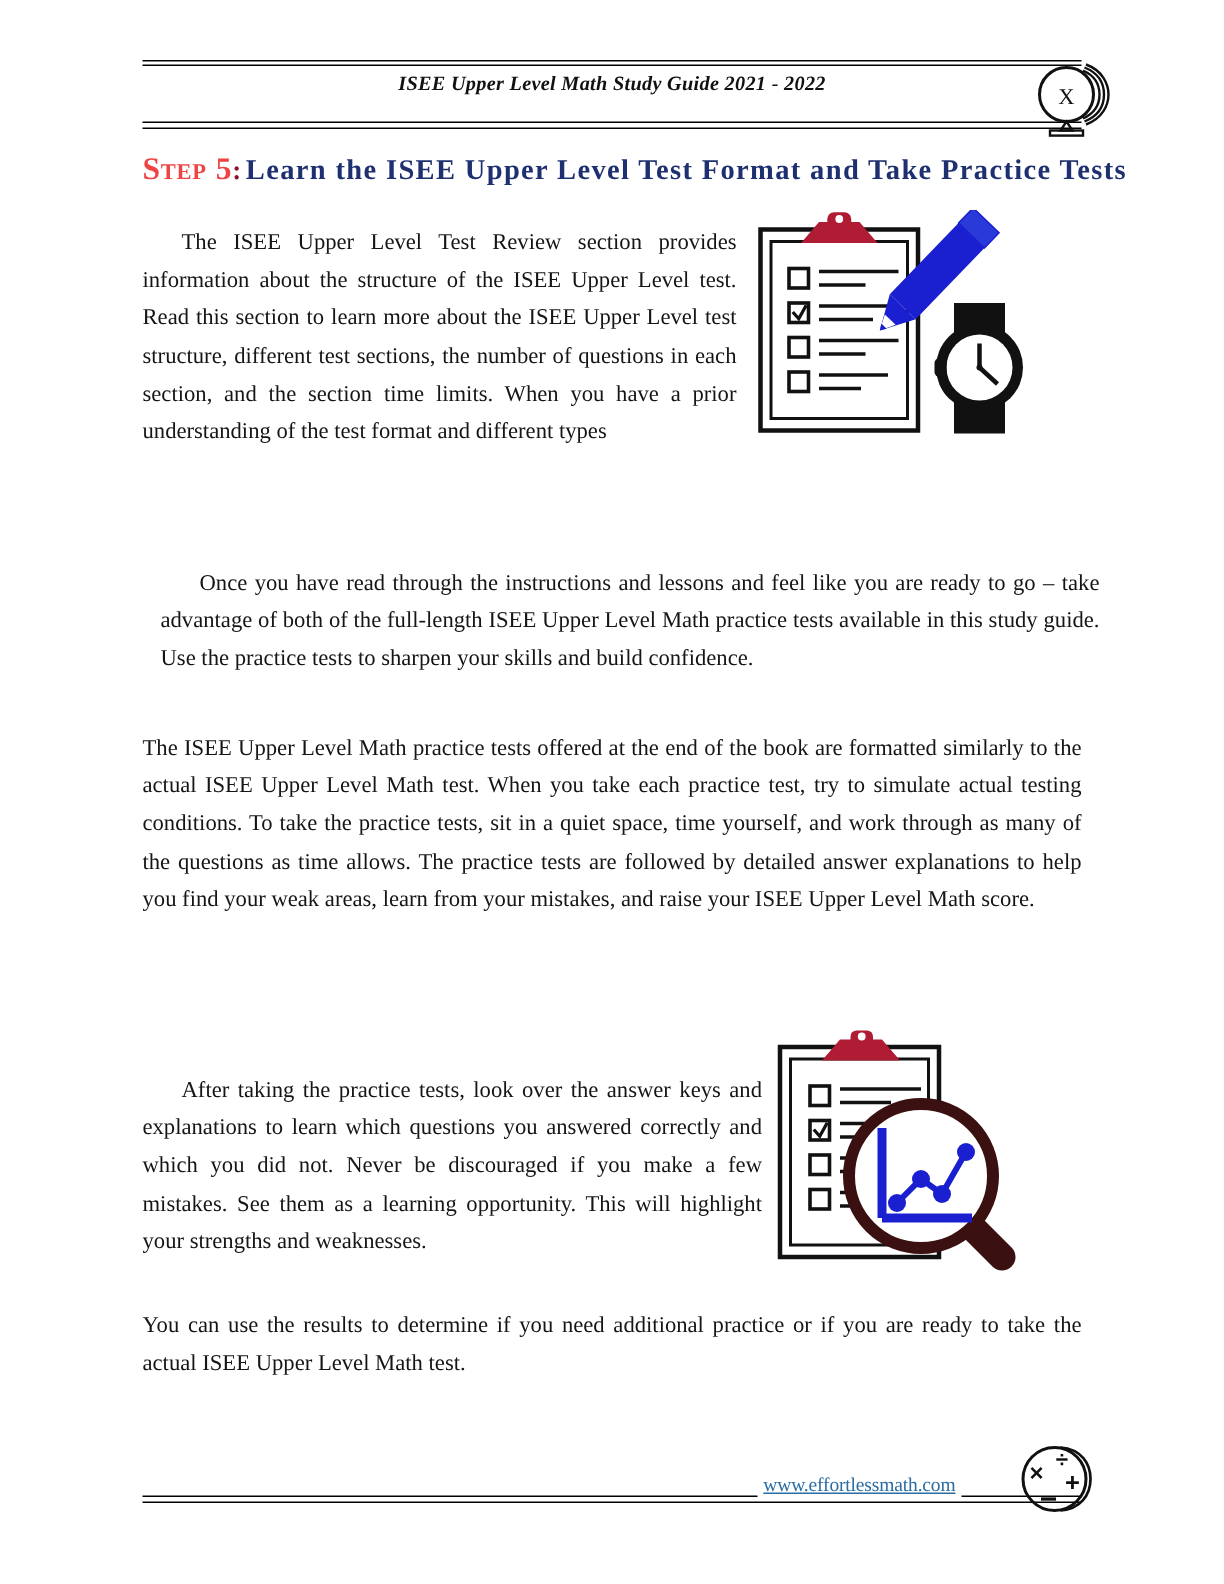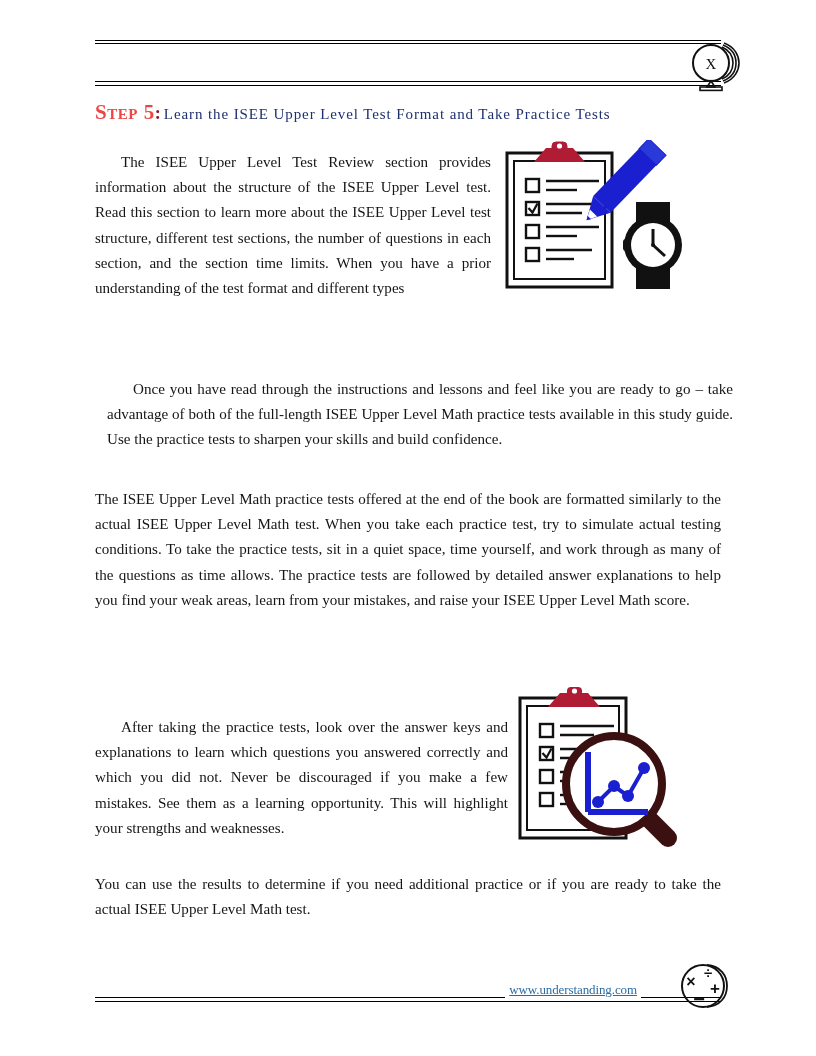--- a/index.html
+++ b/index.html
@@ -82,22 +82,22 @@
     letter-spacing: 0.5px;
     font-family: Liberation Serif, serif;
   }
   .step-heading .step-colon {
     color: #8c1230;
     font-weight: bold;
     font-size: 18px;
   }
   .step-heading .step-title {
     color: #1f3070;
-    font-weight: normal;
-    font-size: 15px;
+    font-weight: bold;
+    font-size: 19px;
     letter-spacing: 0.9px;
     font-family: "Liberation Serif", "DejaVu Serif", serif;
     margin-left: 3px;
   }
 
   #heading-step5 { top: 100px; }
   #heading-step6 { top: 665px; }
 
   
   .para {
@@ -198,20 +198,21 @@
     height: 48px;
   }
 </style>
 </head>
 <body>
 
 <div class="page">
 
   <div class="header">
     <div class="rule-double-top"></div>
+    <div class="header-title">ISEE Upper Level Math Study Guide 2021 - 2022</div>
     <div class="rule-double-bottom"></div>
 
     <svg class="globe-icon" viewBox="0 0 62 56">
 
       <path d="M41 6 C52 10 56 19 56 26 C56 33 52 42 41 46" fill="none" stroke="#111" stroke-width="1.6"></path>
       <path d="M40 8 C50 12 53 19 53 26 C53 33 50 40 40 44" fill="none" stroke="#111" stroke-width="1.6"></path>
       <path d="M39 10 C48 14 50 20 50 26 C50 32 48 38 39 42" fill="none" stroke="#111" stroke-width="1.6"></path>
 
       <circle cx="28" cy="26" r="18" fill="#ffffff" stroke="#111" stroke-width="2"></circle>
       <text x="28" y="32" text-anchor="middle" font-family="Liberation Serif, serif" font-size="15" fill="#111">X</text>
@@ -323,21 +324,21 @@
         <circle cx="82" cy="116" r="6" fill="#1a1fd0"></circle>
         <circle cx="98" cy="100" r="6" fill="#1a1fd0"></circle>
         <circle cx="112" cy="110" r="6" fill="#1a1fd0"></circle>
         <circle cx="128" cy="82" r="6" fill="#1a1fd0"></circle>
       </g>
     </g>
   </svg>
 
   <div class="footer">
     <div class="footer-rule"></div>
-    <a class="footer-url" href="#">www.understanding.com</a>
+    <a class="footer-url" href="#">www.effortlessmath.com</a>
 
     <svg class="footer-logo" viewBox="0 0 52 48">
       <path d="M30 3 C44 4 50 14 50 24 C50 35 43 44 30 45" fill="none" stroke="#111" stroke-width="1.8"></path>
       <circle cx="26" cy="24" r="21" fill="none" stroke="#111" stroke-width="2"></circle>
       <text x="14" y="25" text-anchor="middle" font-family="Liberation Sans, sans-serif" font-size="16" font-weight="bold" fill="#111">×</text>
       <text x="31" y="16" text-anchor="middle" font-family="Liberation Sans, sans-serif" font-size="15" font-weight="bold" fill="#111">÷</text>
       <text x="38" y="32" text-anchor="middle" font-family="Liberation Sans, sans-serif" font-size="17" font-weight="bold" fill="#111">+</text>
       <text x="22" y="44" text-anchor="middle" font-family="Liberation Sans, sans-serif" font-size="20" font-weight="bold" fill="#111">−</text>
     </svg>
   </div>

